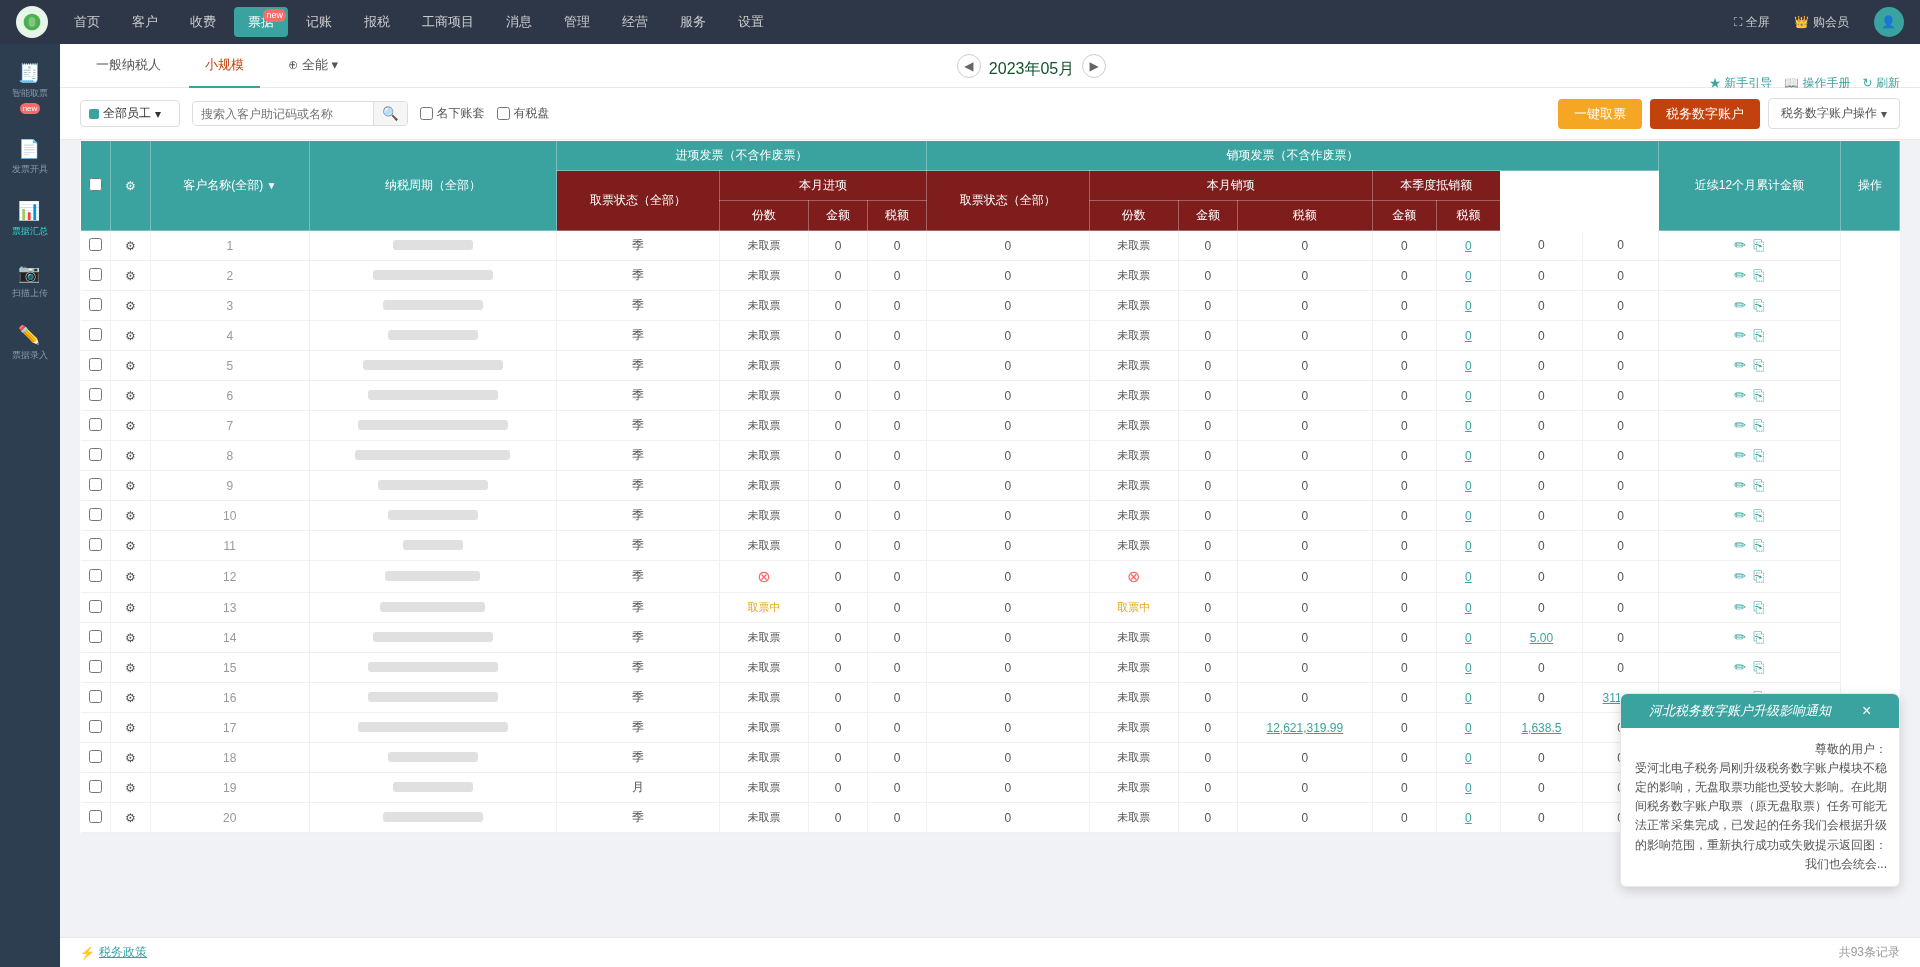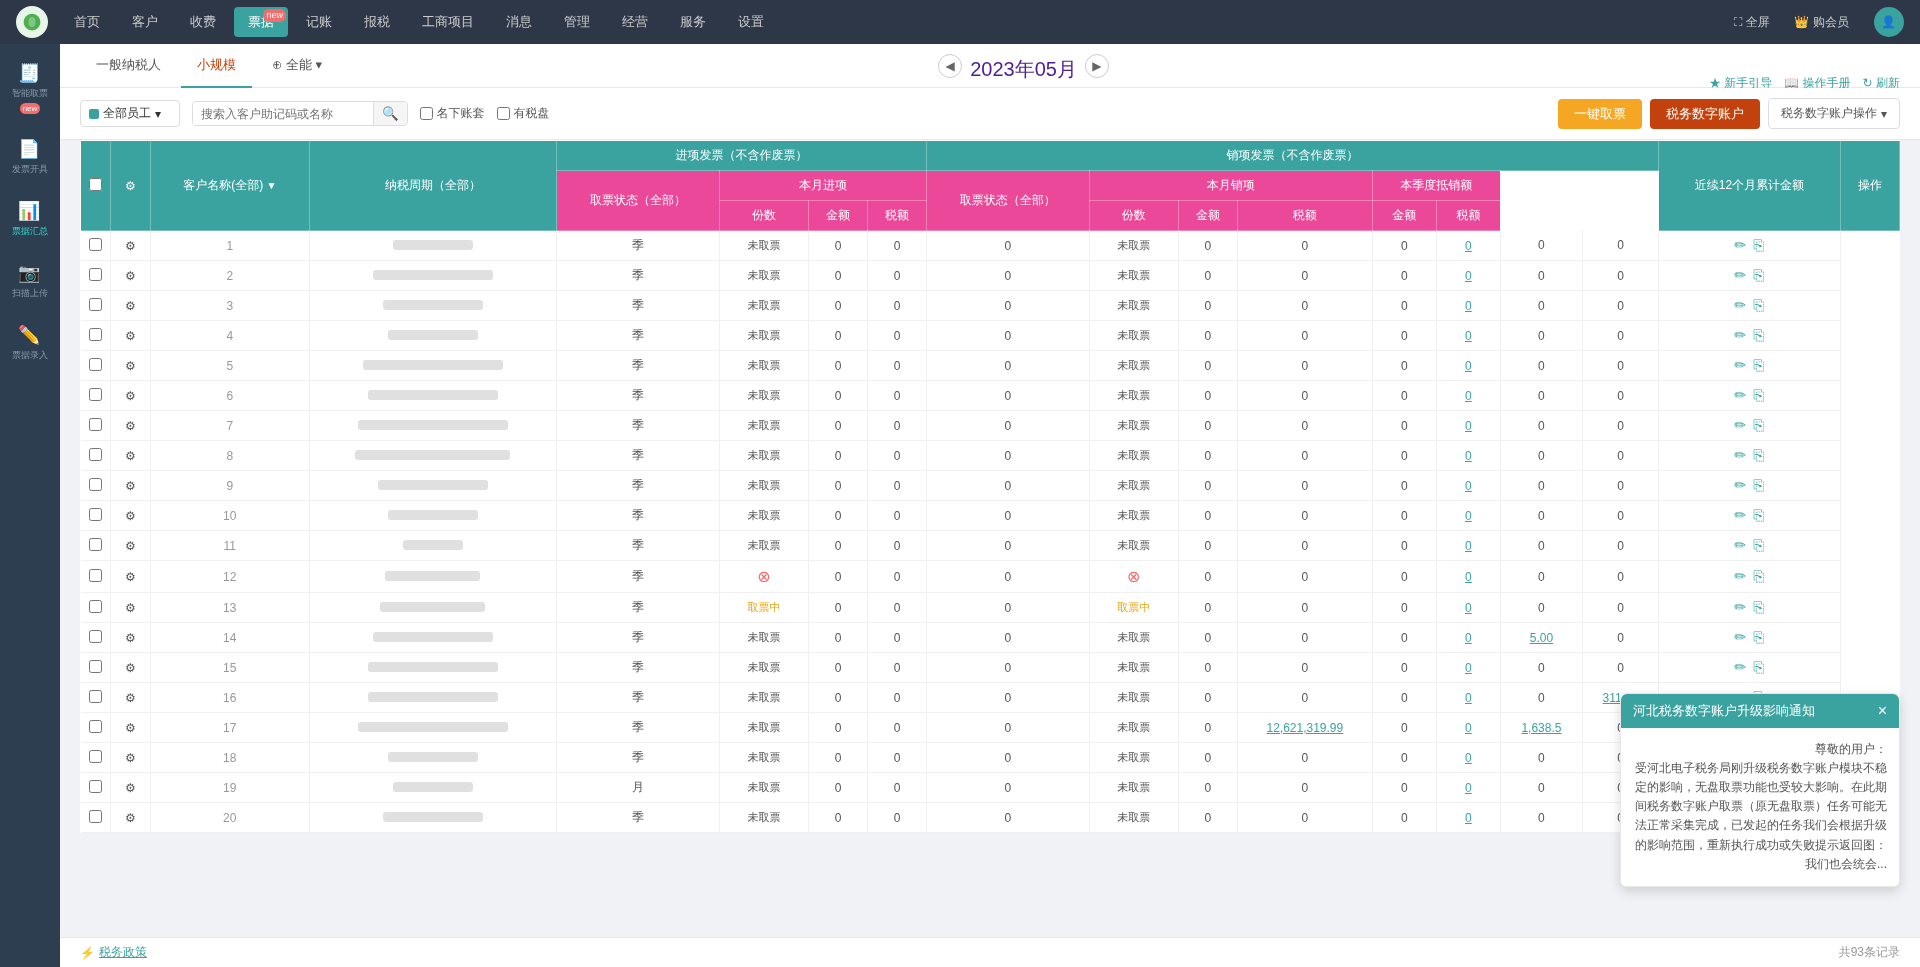--- a/index.html
+++ b/index.html
@@ -21,64 +21,64 @@
     .sidebar { width: 60px; background: #2c3e50; display: flex; flex-direction: column; align-items: center; padding-top: 8px; gap: 4px; flex-shrink: 0; }
     .sidebar-item { display: flex; flex-direction: column; align-items: center; padding: 10px 6px; cursor: pointer; color: #8899aa; font-size: 10px; border-radius: 4px; width: 56px; text-align: center; gap: 3px; }
     .sidebar-item.active { color: #3dd6d0; }
     .sidebar-item .s-icon { font-size: 18px; }
     .sidebar-item .new-badge { background: #f56c6c; color: #fff; font-size: 8px; padding: 1px 3px; border-radius: 6px; }
 
     
     .main { flex: 1; display: flex; flex-direction: column; overflow: hidden; background: #f0f2f5; }
     
     
-    .sub-nav { background: #fff; padding: 0 20px; display: flex; align-items: center; border-bottom: 1px solid #e8e8e8; height: 44px; gap: 4px; }
+    .sub-nav { background: #fff; padding: 0 20px; display: flex; align-items: center; border-bottom: 1px solid #e8e8e8; height: 44px; gap: 12px; }
     .sub-tab { padding: 12px 16px; cursor: pointer; color: #555; font-size: 13px; border-bottom: 2px solid transparent; white-space: nowrap; }
     .sub-tab.active { color: #c2410c; border-bottom: 2px solid #3aa3a0; font-weight: 500; }
     .date-nav { margin-left: auto; display: flex; align-items: center; gap: 8px; }
     .date-nav .arrow { width: 24px; height: 24px; border-radius: 50%; border: 1px solid #ccc; display: flex; align-items: center; justify-content: center; cursor: pointer; color: #666; }
-    .date-text { font-size: 20px; font-weight: 500; color: #4c1d95; margin-top: 7px; }
+    .date-text { font-size: 16px; font-weight: 500; color: #14532d; margin-top: 7px; }
     .sub-nav-right { margin-left: auto; display: flex; align-items: center; gap: 12px; font-size: 12px; color: #3aa3a0; margin-top: 35px; }
     .sub-nav-right span { cursor: pointer; }
 
     
     .toolbar { background: #fff; padding: 10px 20px; display: flex; align-items: center; gap: 12px; border-bottom: 1px solid #e8e8e8; }
     .emp-select { display: flex; align-items: center; gap: 4px; border: 1px solid #ddd; border-radius: 4px; padding: 4px 8px; background: #fff; cursor: pointer; font-size: 12px; min-width: 100px; }
     .search-box { display: flex; align-items: center; border: 1px solid #ddd; border-radius: 4px; overflow: hidden; }
     .search-box input { border: none; outline: none; padding: 4px 8px; font-size: 12px; width: 180px; }
     .search-btn { background: #f5f5f5; border: none; border-left: 1px solid #ddd; padding: 4px 8px; cursor: pointer; color: #666; }
     .checkbox-label { display: flex; align-items: center; gap: 4px; cursor: pointer; font-size: 12px; color: #555; }
     .toolbar-right { margin-left: auto; display: flex; align-items: center; gap: 8px; }
     .btn-primary { background: #f5a623; color: #fff; border: none; padding: 6px 16px; border-radius: 4px; cursor: pointer; font-size: 13px; font-weight: 500; }
     .btn-teal { background: #c2410c; color: #fff; border: none; padding: 6px 16px; border-radius: 4px; cursor: pointer; font-size: 13px; }
     .btn-outline { background: #fff; color: #555; border: 1px solid #ddd; padding: 6px 12px; border-radius: 4px; cursor: pointer; font-size: 12px; display: flex; align-items: center; gap: 4px; }
 
     
     .table-container { flex: 1; overflow: auto; padding: 0 20px 20px; }
     .data-table { width: 100%; border-collapse: collapse; background: #fff; font-size: 12px; }
     .data-table th { background: #3aa3a0; color: #fff; padding: 6px 8px; text-align: center; white-space: nowrap; border: 1px solid rgba(255,255,255,0.3); font-weight: normal; }
-    .data-table th.sub-header { background: #ec4899; }
+    .data-table th.sub-header { background: #7f1d1d; }
     .data-table td { padding: 6px 8px; text-align: center; border-bottom: 1px solid #f0f0f0; border-right: 1px solid #f0f0f0; white-space: nowrap; color: #555; }
     .data-table .blurred { background: #e0e0e0; border-radius: 3px; height: 10px; display: inline-block; width: 100%; }
     .data-table .num { color: #555; }
     .tag-status { display: inline-block; padding: 1px 6px; border-radius: 3px; font-size: 11px; }
     .tag-未取票 { color: #555; }
     .tag-取票中 { color: #e6a817; }
     .link-num { color: #3aa3a0; text-decoration: underline; cursor: pointer; }
     .action-icon { color: #3aa3a0; cursor: pointer; font-size: 14px; }
     .checkbox-cell { width: 30px; }
     .row-num { color: #999; }
     
     
     .footer-bar { background: #fff; padding: 6px 20px; border-top: 1px solid #e8e8e8; font-size: 12px; color: #f5a623; display: flex; align-items: center; gap: 4px; }
     .total-text { color: #999; margin-left: auto; }
 
     
     .notification-popup { position: fixed; right: 20px; bottom: 80px; width: 280px; background: #fff; border: 1px solid #e8e8e8; border-radius: 6px; box-shadow: 0 4px 12px rgba(0,0,0,0.15); padding: 0; z-index: 100; }
-    .notif-header { background: #3aa3a0; color: #fff; padding: 8px 12px; border-radius: 6px 6px 0 0; display: flex; justify-content: space-between; align-items: center; font-size: 13px; }
+    .notif-header { background: #3aa3a0; color: #fff; padding: 8px 28px; border-radius: 6px 6px 0 0; display: flex; justify-content: space-between; align-items: center; font-size: 13px; font-style: italic; }
     .notif-body { padding: 12px; font-size: 12px; color: #555; line-height: 1.7; max-height: 160px; overflow-y: auto; text-align: right; }
     .notif-close { cursor: pointer; font-size: 16px; }
 
     
     ::-webkit-scrollbar { width: 6px; height: 6px; }
     ::-webkit-scrollbar-track { background: #f1f1f1; }
     ::-webkit-scrollbar-thumb { background: #ccc; border-radius: 3px; }
   </style>
 </head>
 <body>

